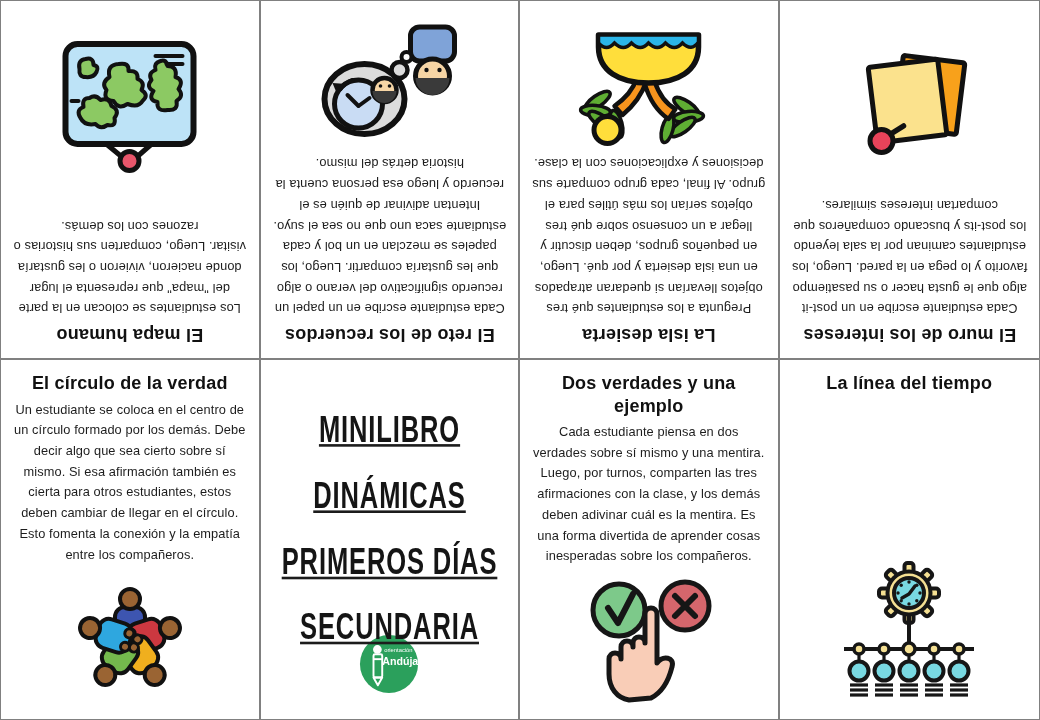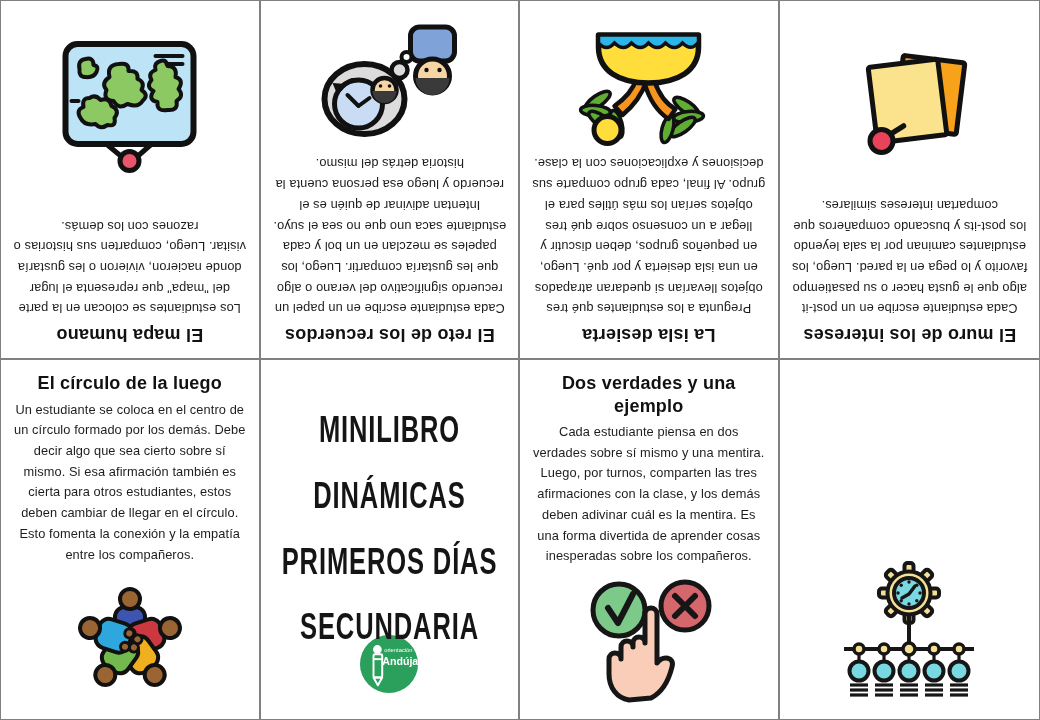--- a/index.html
+++ b/index.html
@@ -29,21 +29,21 @@
   }
   .icon{margin-top:auto;line-height:0;}
   .mb-map{margin-bottom:24px;}
   .mb-memory{margin-bottom:10px;}
   .mb-island{margin-bottom:14px;}
   .mb-postit{margin-bottom:28px;}
   .mb-people{margin-bottom:6px;}
   .mb-hand{margin-bottom:2px;}
   .mb-timeline{margin-bottom:10px;}
   
-  .cover-inner{padding-top:22px;}
+  .cover-inner{padding-top:22px;text-decoration:underline;}
   .cover-title{
     transform:scale(.88,1.3);transform-origin:top center;
     text-align:center;margin-top:14px;
   }
   .cover-line{
     display:block;font-size:29px;font-weight:800;letter-spacing:1px;
     line-height:1.75;color:#151515;white-space:nowrap;
   }
   .logo{margin-top:auto;margin-bottom:12px;line-height:0;}
   svg{display:block;}
@@ -148,21 +148,21 @@
             </g>
           <line x1="37" y1="95" x2="53" y2="85" stroke="#111" stroke-width="5.5" stroke-linecap="round"></line>
           <circle cx="31" cy="100" r="11.5" fill="#E8435A" stroke="#111" stroke-width="5"></circle>
         </svg>
       </div>
     </div>
   </div>
 
   <div class="cell bR">
     <div class="inner">
-      <div class="ptitle">El círculo de la luego</div>
+      <div class="ptitle">El círculo de la verdad</div>
       <div class="pbody">Un estudiante se coloca en el centro de un círculo formado por los demás. Debe decir algo que sea cierto sobre sí mismo. Si esa afirmación también es cierta para otros estudiantes, estos deben cambiar de llegar en el círculo. Esto fomenta la conexión y la empatía entre los compañeros.</div>
       <div class="icon mb-people">
         <svg width="126" height="122" viewBox="0 0 126 122">
           <g stroke="#111" stroke-linejoin="round">
             <g transform="rotate(0 63 62)">
               <rect x="48" y="28" width="30" height="34" rx="10" fill="#3D55B0" stroke-width="4"></rect>
               <circle cx="63" cy="20" r="10" fill="#9A6433" stroke-width="4"></circle>
               <circle cx="56" cy="59" r="4.5" fill="#9A6433" stroke-width="3"></circle>
               <circle cx="70" cy="59" r="4.5" fill="#9A6433" stroke-width="3"></circle>
             </g>
@@ -231,20 +231,21 @@
           <circle cx="105" cy="29" r="24" fill="#D5666C" stroke="#161616" stroke-width="5"></circle>
           <path d="M95,19 L115,39 M115,19 L95,39" stroke="#161616" stroke-width="6" stroke-linecap="round"></path>
           <path d="M49,123 C37,121 29,111 29,97 L29,82 C29,74 41,74 41,82 L41,70 C41,62 53,62 53,70 L53,66 C53,58 65,58 65,66 L65,37 C65,29 77,29 77,37 L77,86 C83,78 95,80 92,90 C89,102 83,115 71,121 Z" fill="#F9CDB7" stroke="#161616" stroke-width="5" stroke-linejoin="round" stroke-linecap="round"></path>
         </svg>
       </div>
     </div>
   </div>
 
   <div class="cell">
     <div class="inner">
+      <div class="ptitle">La línea del tiempo</div>
       <div class="icon mb-timeline">
         <svg width="140" height="136" viewBox="0 0 140 136">
           <g fill="#F5E093" stroke="#161616" stroke-width="4">
             <rect x="65.5" y="2" width="9" height="10" rx="3" transform="rotate(0 70 32)"></rect>
             <rect x="65.5" y="2" width="9" height="10" rx="3" transform="rotate(45 70 32)"></rect>
             <rect x="65.5" y="2" width="9" height="10" rx="3" transform="rotate(90 70 32)"></rect>
             <rect x="65.5" y="2" width="9" height="10" rx="3" transform="rotate(135 70 32)"></rect>
             <rect x="65.5" y="2" width="9" height="10" rx="3" transform="rotate(180 70 32)"></rect>
             <rect x="65.5" y="2" width="9" height="10" rx="3" transform="rotate(225 70 32)"></rect>
             <rect x="65.5" y="2" width="9" height="10" rx="3" transform="rotate(270 70 32)"></rect>

